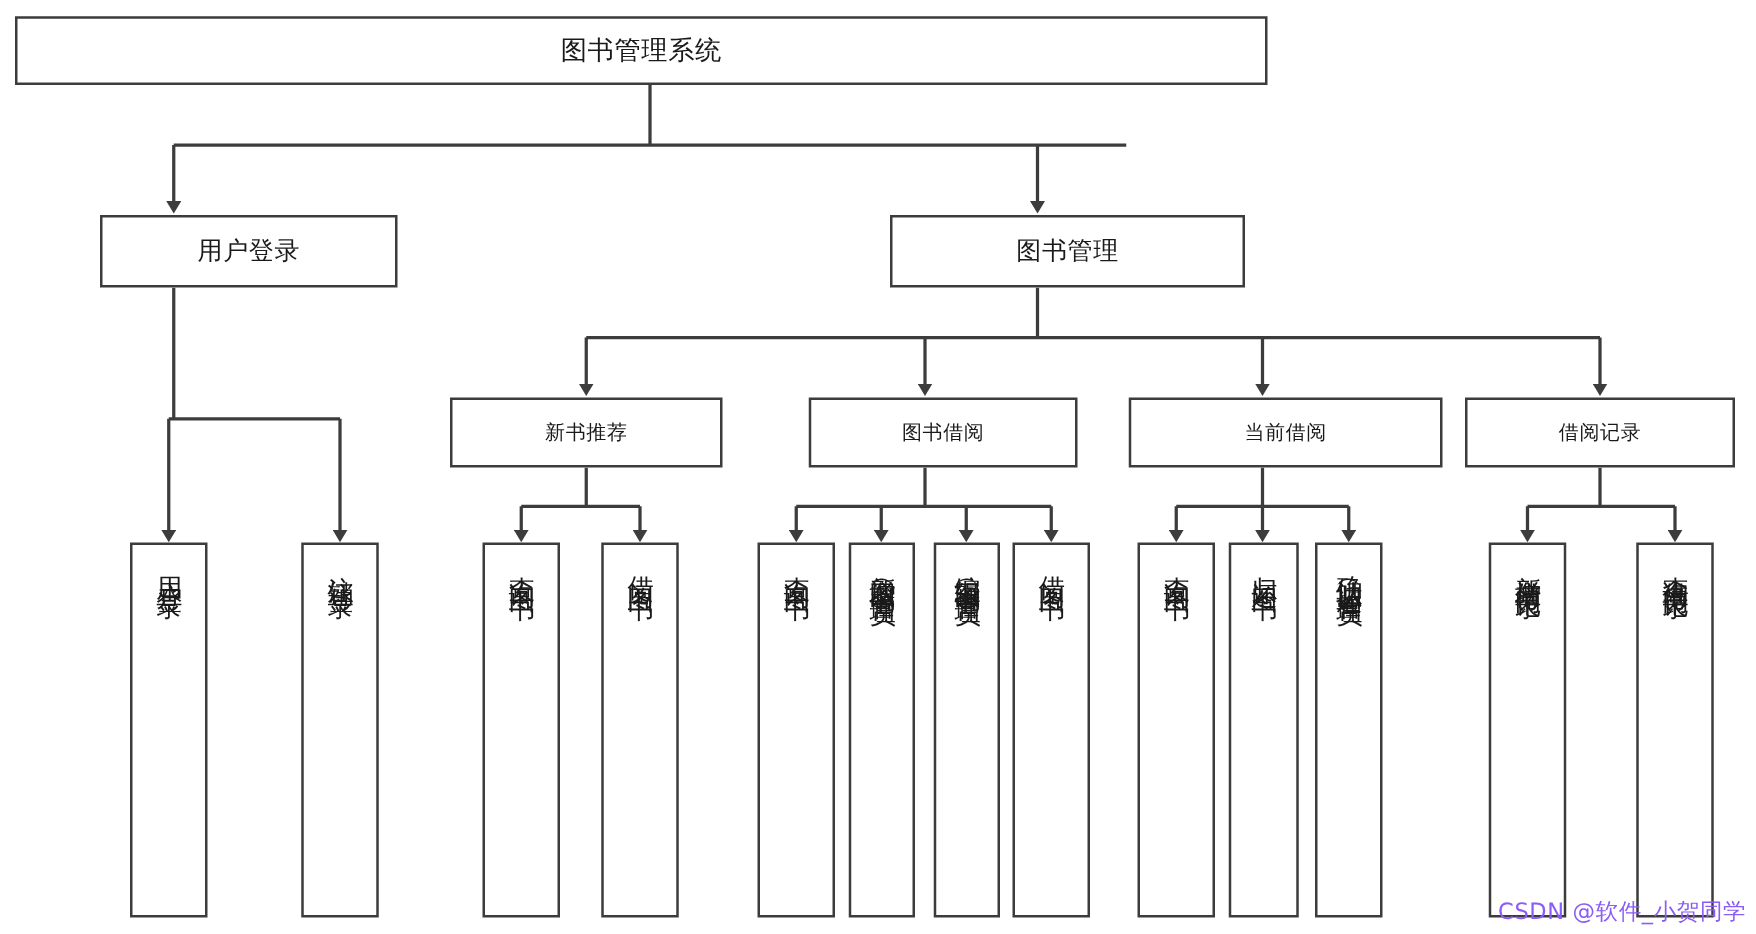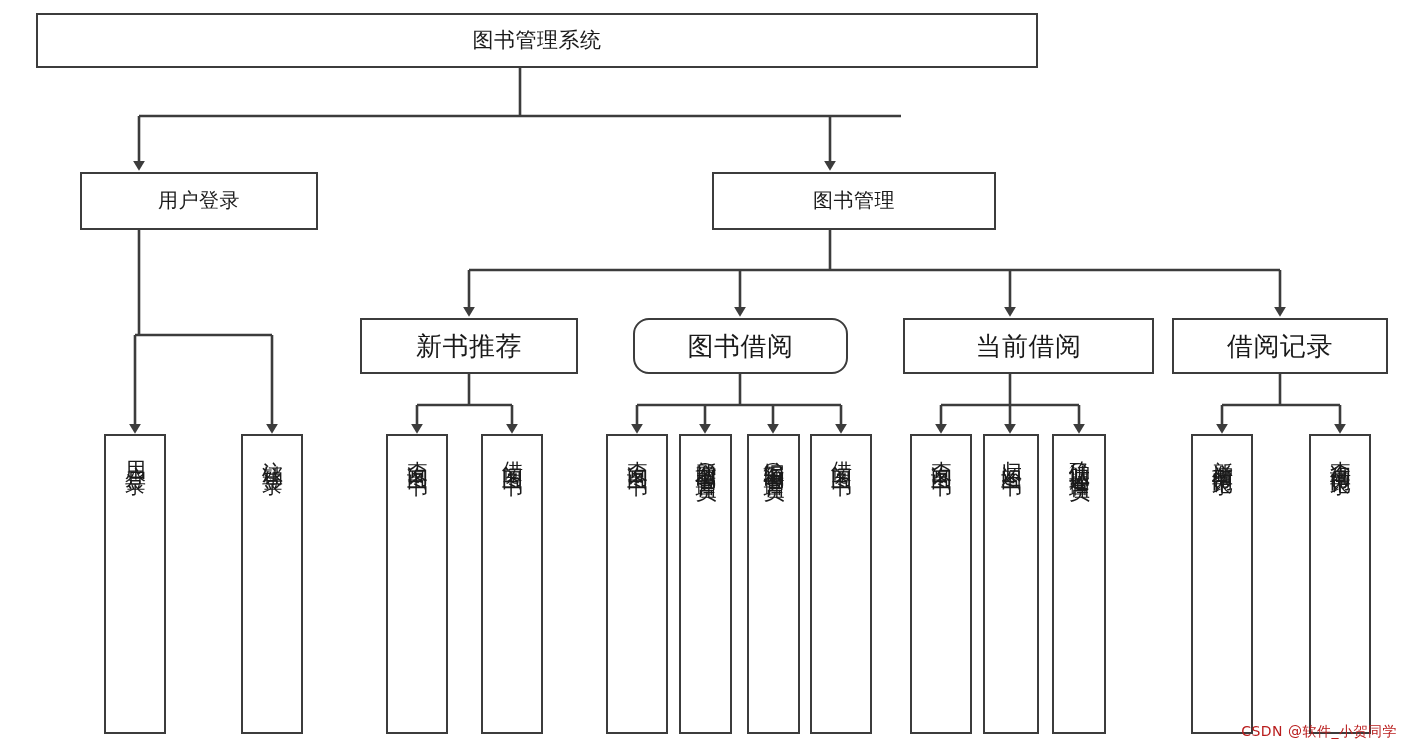--- a/index.html
+++ b/index.html
@@ -46,21 +46,21 @@
   
   .lvl1 {
     font-size: 21px;
   }
   
   .lvl2 {
     font-size: 20px;
   }
   
   .lvl3 {
-    font-size: 26px;
+    font-size: 16px;
   }
   
   .leaf {
     font-size: 21px;
     padding: 6px 0;
     align-items: flex-start;
     justify-content: center;
   }
   .leaf .lbl {
     writing-mode: vertical-rl;
@@ -71,22 +71,22 @@
     white-space: nowrap;
     margin-top: 2px;
   }
   .leaf.tall .lbl {
     letter-spacing: 3px;
   }
   .watermark {
     position: absolute;
     right: 8px;
     bottom: 6px;
-    font-size: 14px;
-    color: #b91c1c;
+    font-size: 18px;
+    color: #8b5cf6;
     z-index: 5;
     white-space: nowrap;
     letter-spacing: 0.5px;
   }
 </style>
 </head>
 <body>
 
 <div id="canvas">
 
@@ -135,37 +135,37 @@
       <path d="M1010,405 L1010,425" marker-end="url(#arrow)"></path>
       <path d="M1079,405 L1079,425" marker-end="url(#arrow)"></path>
 
       <path d="M1280,374 L1280,405"></path>
       <path d="M1222,405 L1340,405"></path>
       <path d="M1222,405 L1222,425" marker-end="url(#arrow)"></path>
       <path d="M1340,405 L1340,425" marker-end="url(#arrow)"></path>
     </g>
   </svg>
 
-  <div class="node lvl1" style="left:36px; top:13px; width:1002px; height:55px;">
+  <div class="node lvl1" style="left:12px; top:13px; width:1002px; height:55px;">
     <span class="lbl">图书管理系统</span>
   </div>
 
   <div class="node lvl2" style="left:80px; top:172px; width:238px; height:58px;">
     <span class="lbl">用户登录</span>
   </div>
 
   <div class="node lvl2" style="left:712px; top:172px; width:284px; height:58px;">
     <span class="lbl">图书管理</span>
   </div>
 
   <div class="node lvl3" style="left:360px; top:318px; width:218px; height:56px;">
     <span class="lbl">新书推荐</span>
   </div>
 
-  <div class="node lvl3" style="left:633px; top:318px; width:215px; height:56px;border-radius:16px;">
+  <div class="node lvl3" style="left:647px; top:318px; width:215px; height:56px;">
     <span class="lbl">图书借阅</span>
   </div>
 
   <div class="node lvl3" style="left:903px; top:318px; width:251px; height:56px;">
     <span class="lbl">当前借阅</span>
   </div>
 
   <div class="node lvl3" style="left:1172px; top:318px; width:216px; height:56px;">
     <span class="lbl">借阅记录</span>
   </div>

